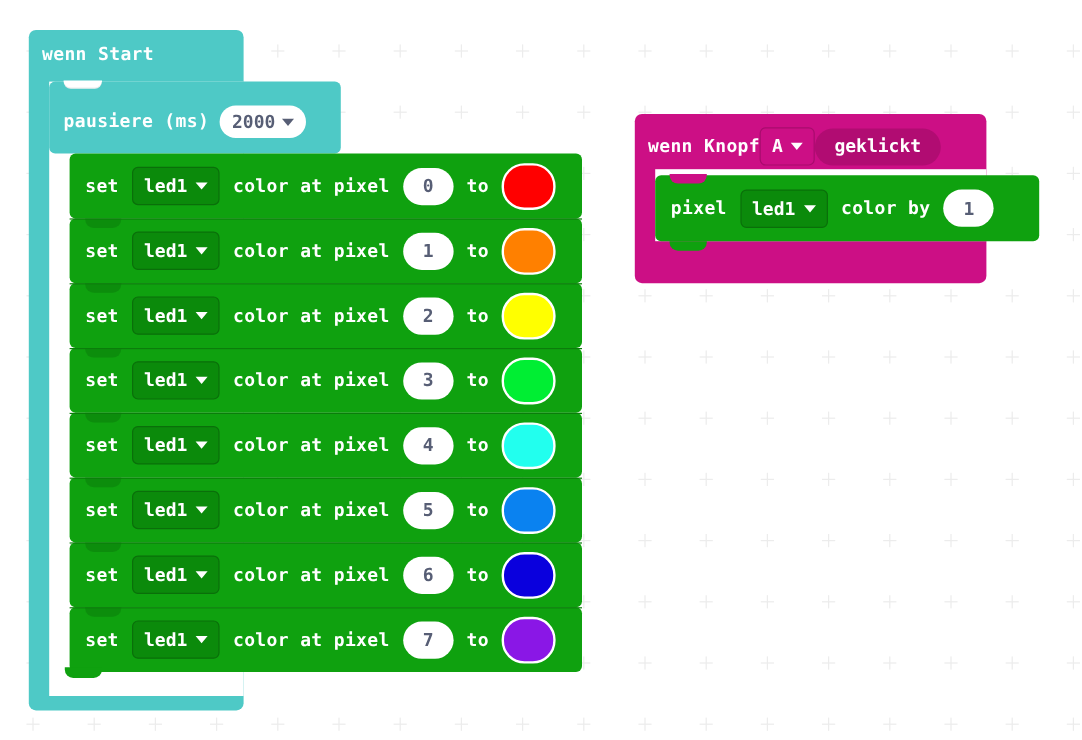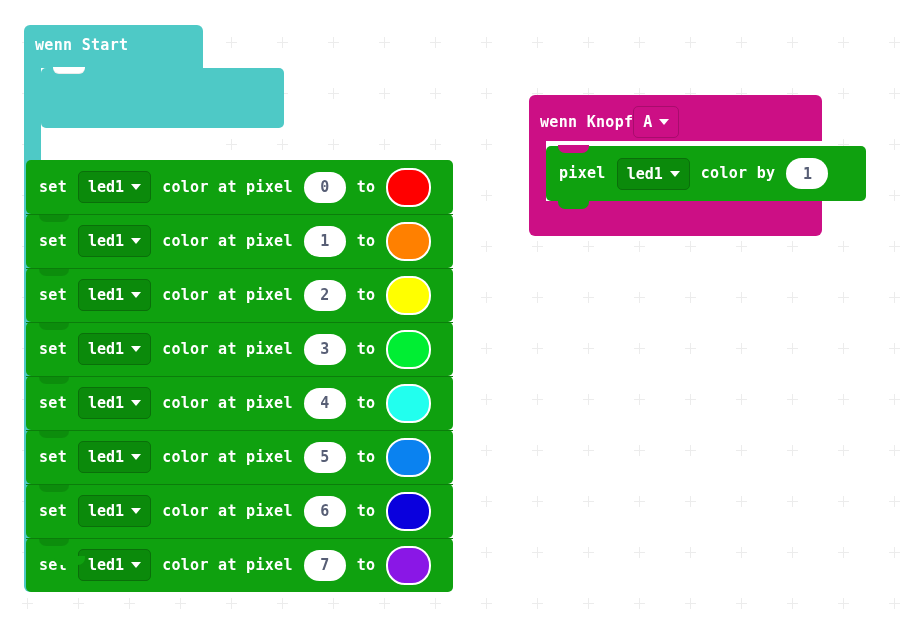--- a/index.html
+++ b/index.html
@@ -121,25 +121,24 @@
     width: 0; height: 0;
     border-left: 5px solid transparent;
     border-right: 5px solid transparent;
     border-top: 6px solid #575e75;
     display: inline-block;
   }
 
   
   #set-stack {
     position: absolute;
-    left: 26px;
+    left: 58px;
     top: 128px;
     width: 346px;
     z-index: 3;
-    margin-top: 32px;
   }
   .set-block {
     position: relative;
     width: 427px;
     height: 54px;
     background: #0fa10f;
     box-sizing: border-box;
     border-radius: 5px;
     margin-bottom: 0px;
   }
@@ -540,20 +539,27 @@
   </div>
 
 <div id="start-block">
   <div id="start-hat"></div>
   <div id="start-mouth"></div>
   <div id="start-hat-label" class="btext">wenn Start</div>
 </div>
 
 <div id="pause-block">
   <div class="notch-top"></div>
+  <div id="pause-row">
+    <span class="btext">pausiere (ms)</span>
+    <span class="field-pill">
+      <span>2000</span>
+      <span class="caret"></span>
+    </span>
+  </div>
 </div>
 
 <div id="set-stack">
     <div class="set-block">
       <div class="set-row">
         <span class="btext">set</span>
         <span class="dropdown-dark">
           <span>led1</span>
           <span class="caret-white"></span>
         </span>
@@ -673,20 +679,21 @@
 
 <div id="button-block">
   <div id="button-hat"></div>
   <div id="button-mouth"></div>
   <div id="button-row">
     <span class="btext">wenn Knopf</span>
     <span class="dropdown-magenta">
       <span>A</span>
       <span class="caret-white"></span>
     </span>
+    <span class="pill-magenta">geklickt</span>
   </div>
 </div>
 
 <div id="rotate-block">
   <div class="notch-top"></div>
   <div class="notch-bottom"></div>
   <div id="rotate-row">
     <span class="btext">pixel</span>
     <span class="dropdown-dark">
       <span>led1</span>

